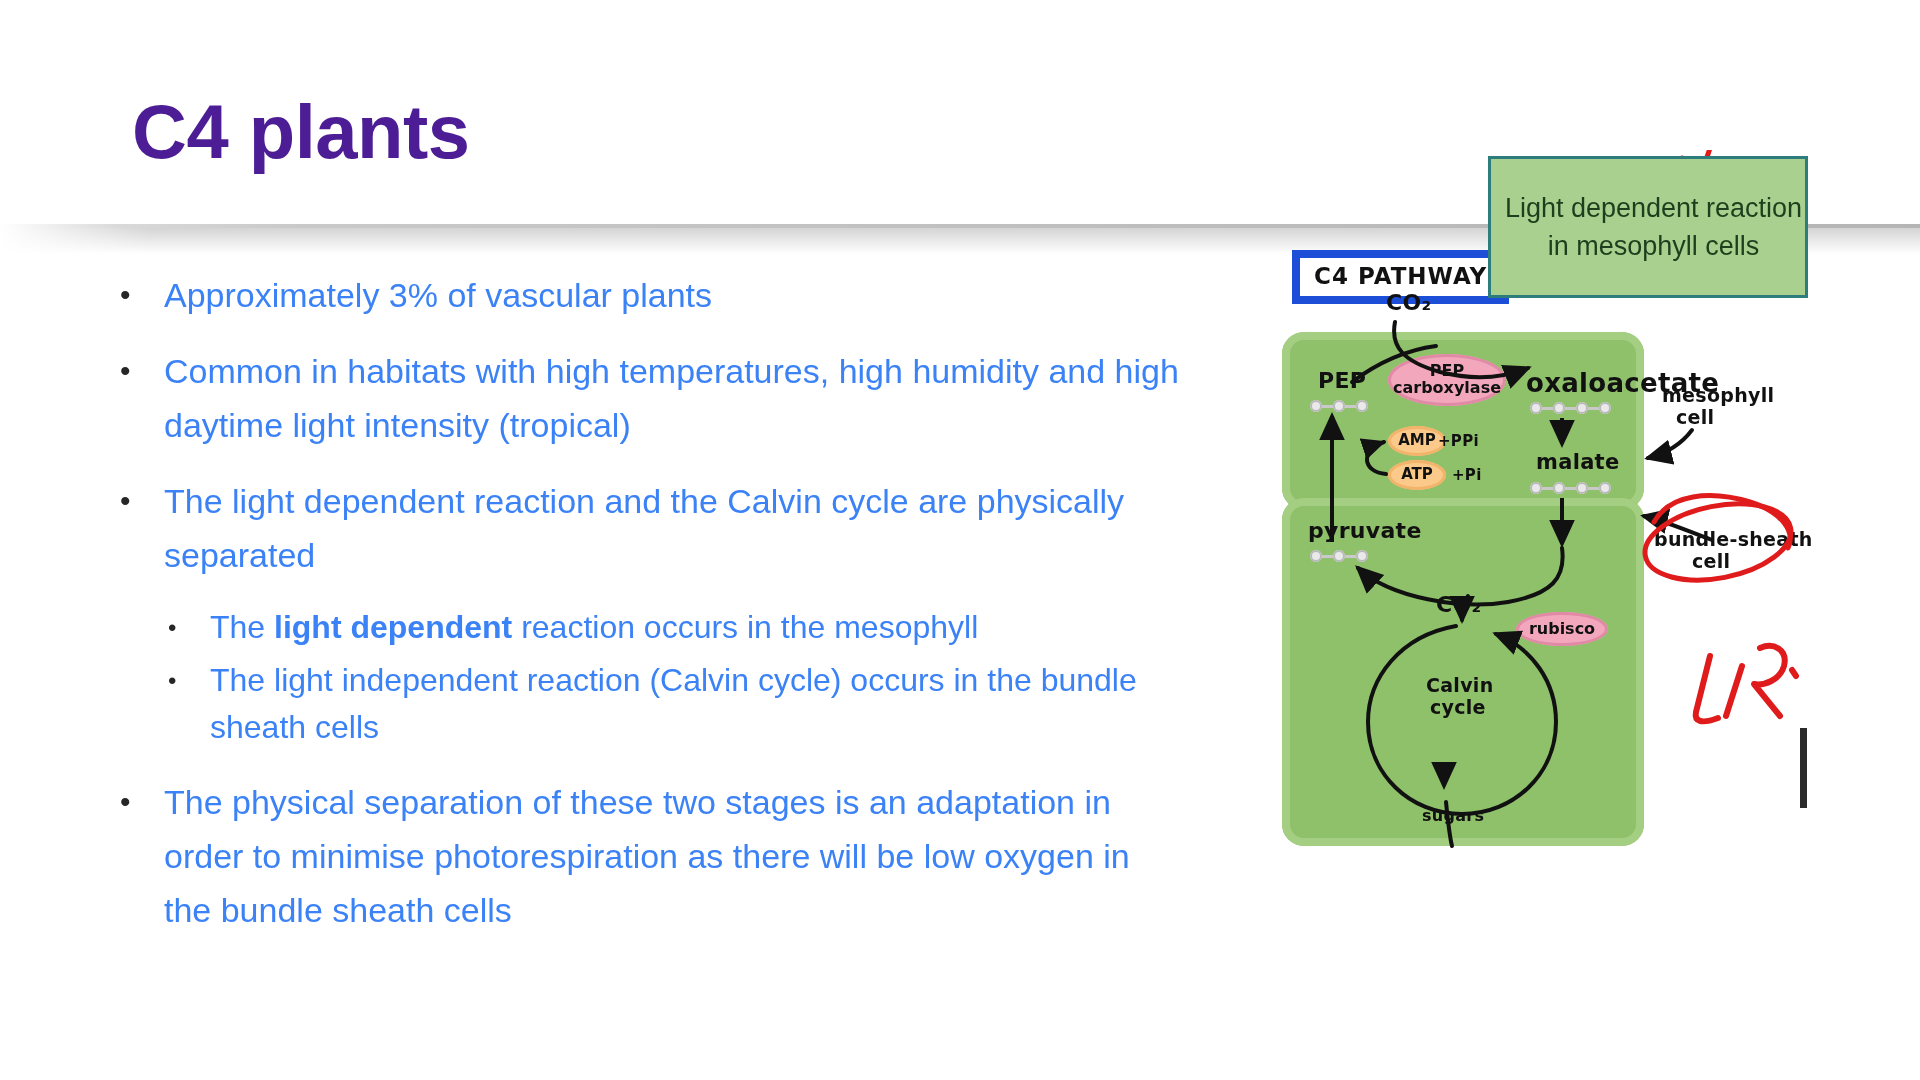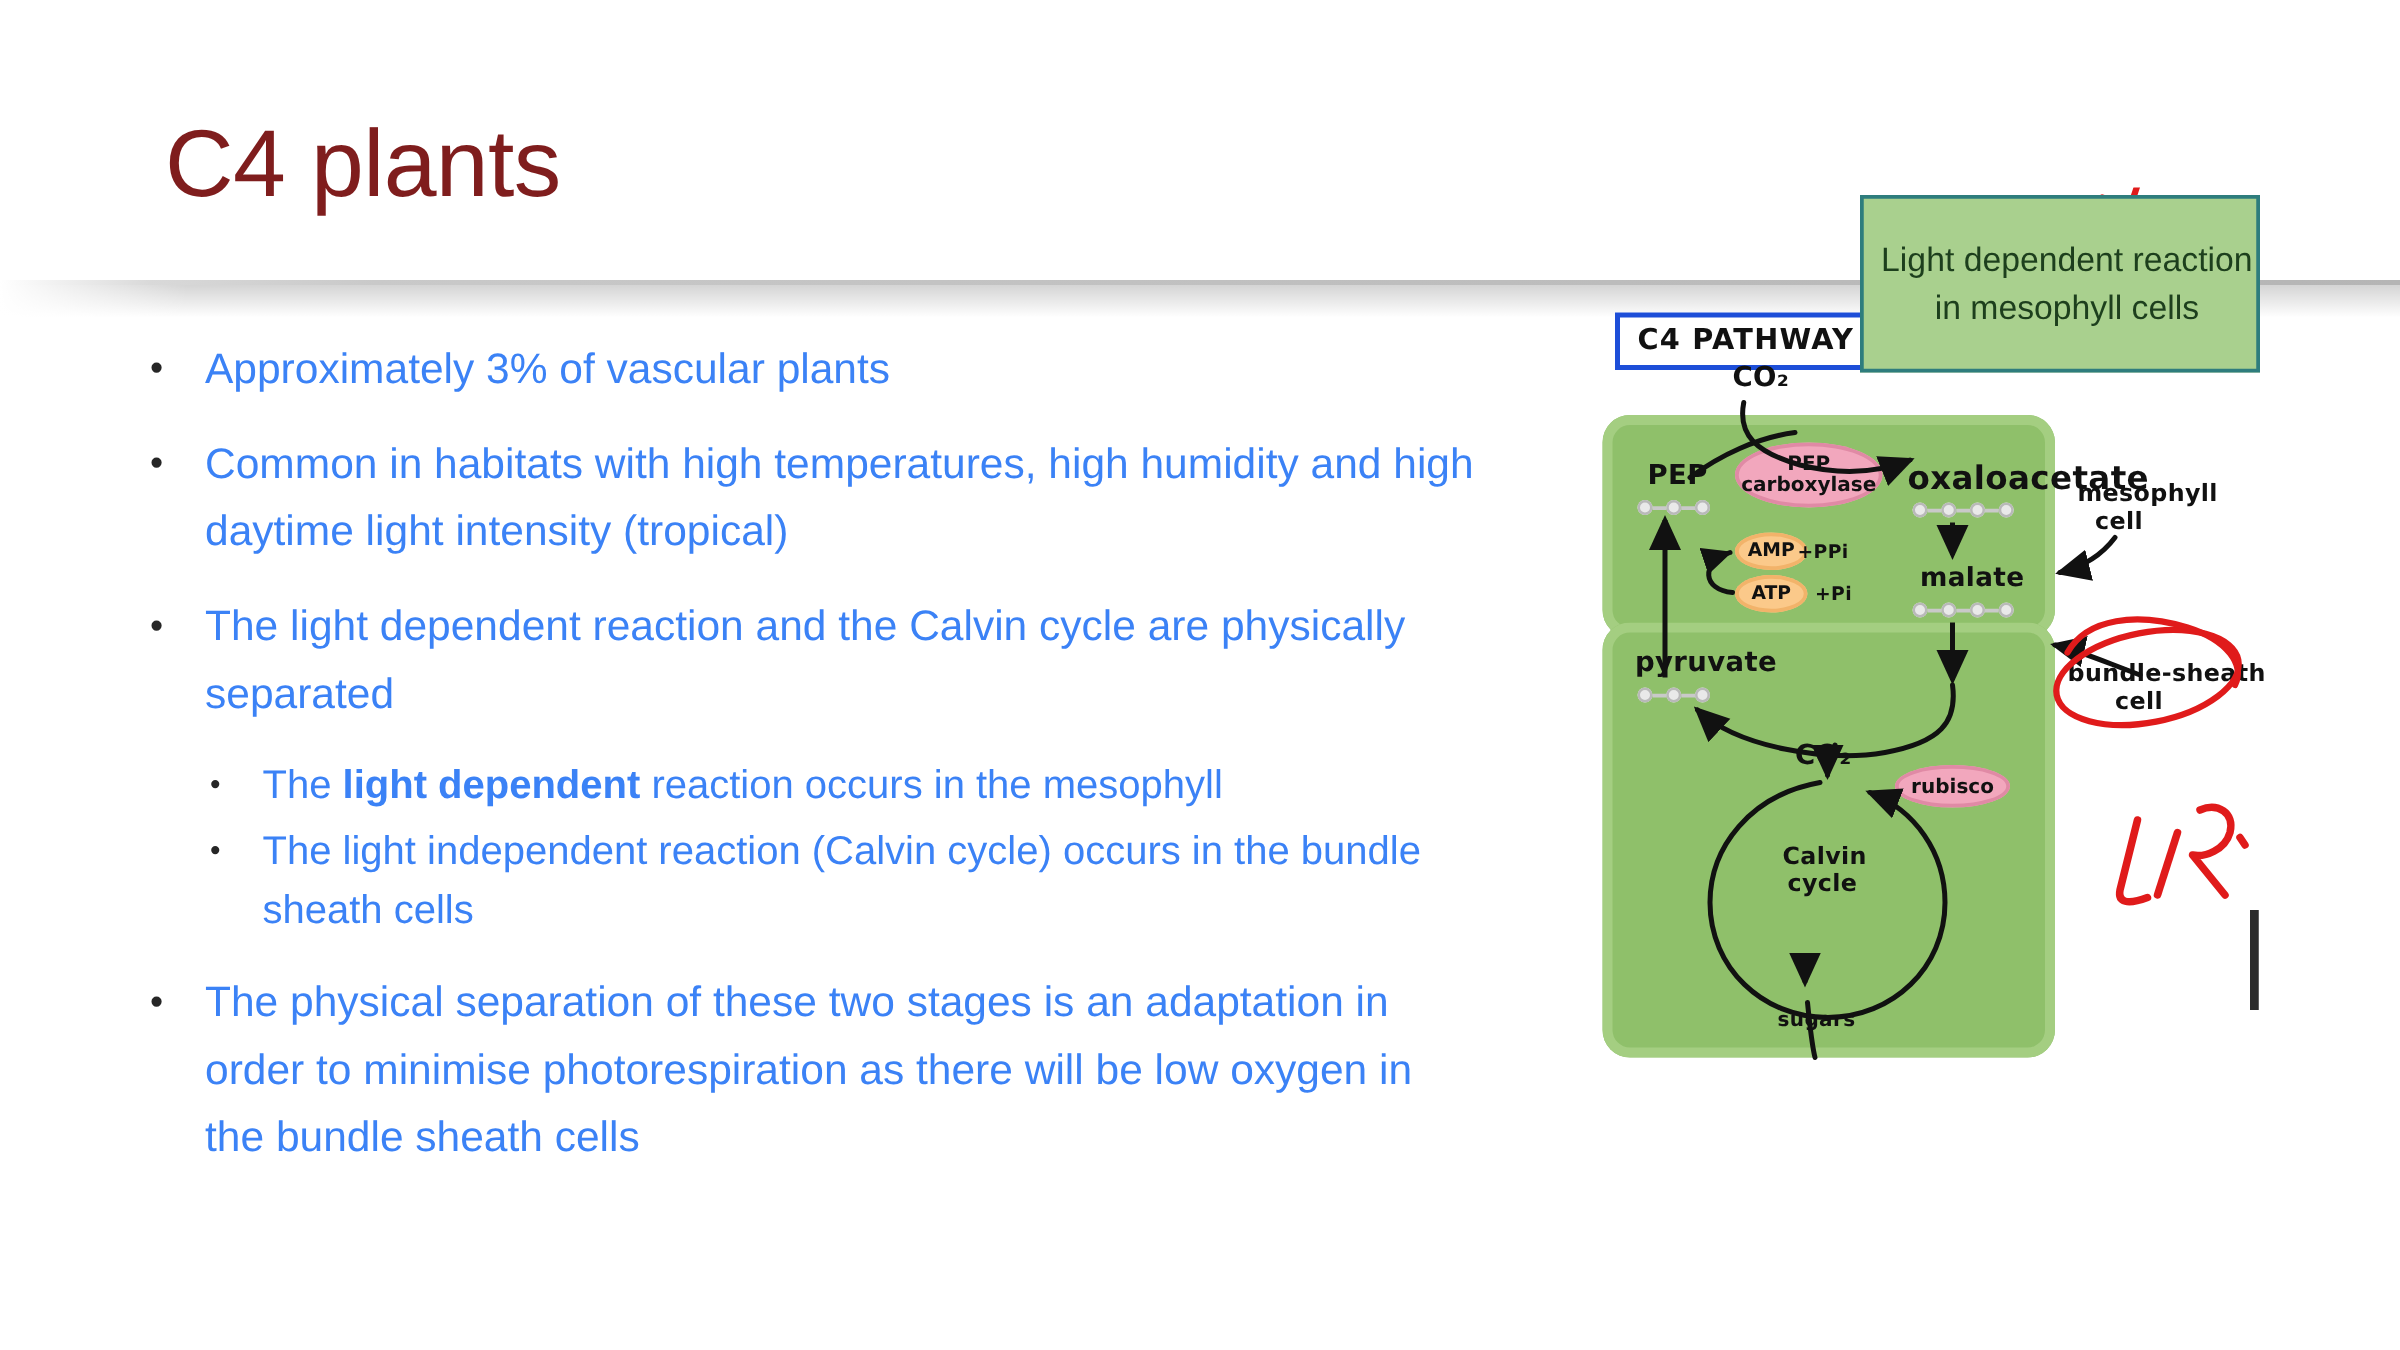--- a/index.html
+++ b/index.html
@@ -15,23 +15,23 @@
     color: #262626;
     position: relative;
   }
 
   
   .slide-title {
     position: absolute;
     left: 132px;
     top: 92px;
     font-size: 76px;
-    font-weight: 400;
+    font-weight: 700;
     letter-spacing: -0.5px;
-    color: #7f1d1d;
+    color: #4c1d95;
     line-height: 1.05;
     white-space: nowrap;
   }
 
   
   .title-divider {
     position: absolute;
     left: 0;
     top: 224px;
     width: 1920px;
@@ -125,21 +125,21 @@
     font-family: "Liberation Sans", sans-serif;
     padding-left: 11px;
   }
 
   
   .pathway-label {
     position: absolute;
     left: 52px;
     top: 100px;
     padding: 5px 14px 7px 14px;
-    border: 4px solid #1d4ed8;
+    border: 8px solid #1d4ed8;
     background: #ffffff;
     font-family: "DejaVu Sans", sans-serif;
     font-size: 23px;
     font-weight: 700;
     letter-spacing: 1px;
     color: #111;
     white-space: nowrap;
   }
 
   

